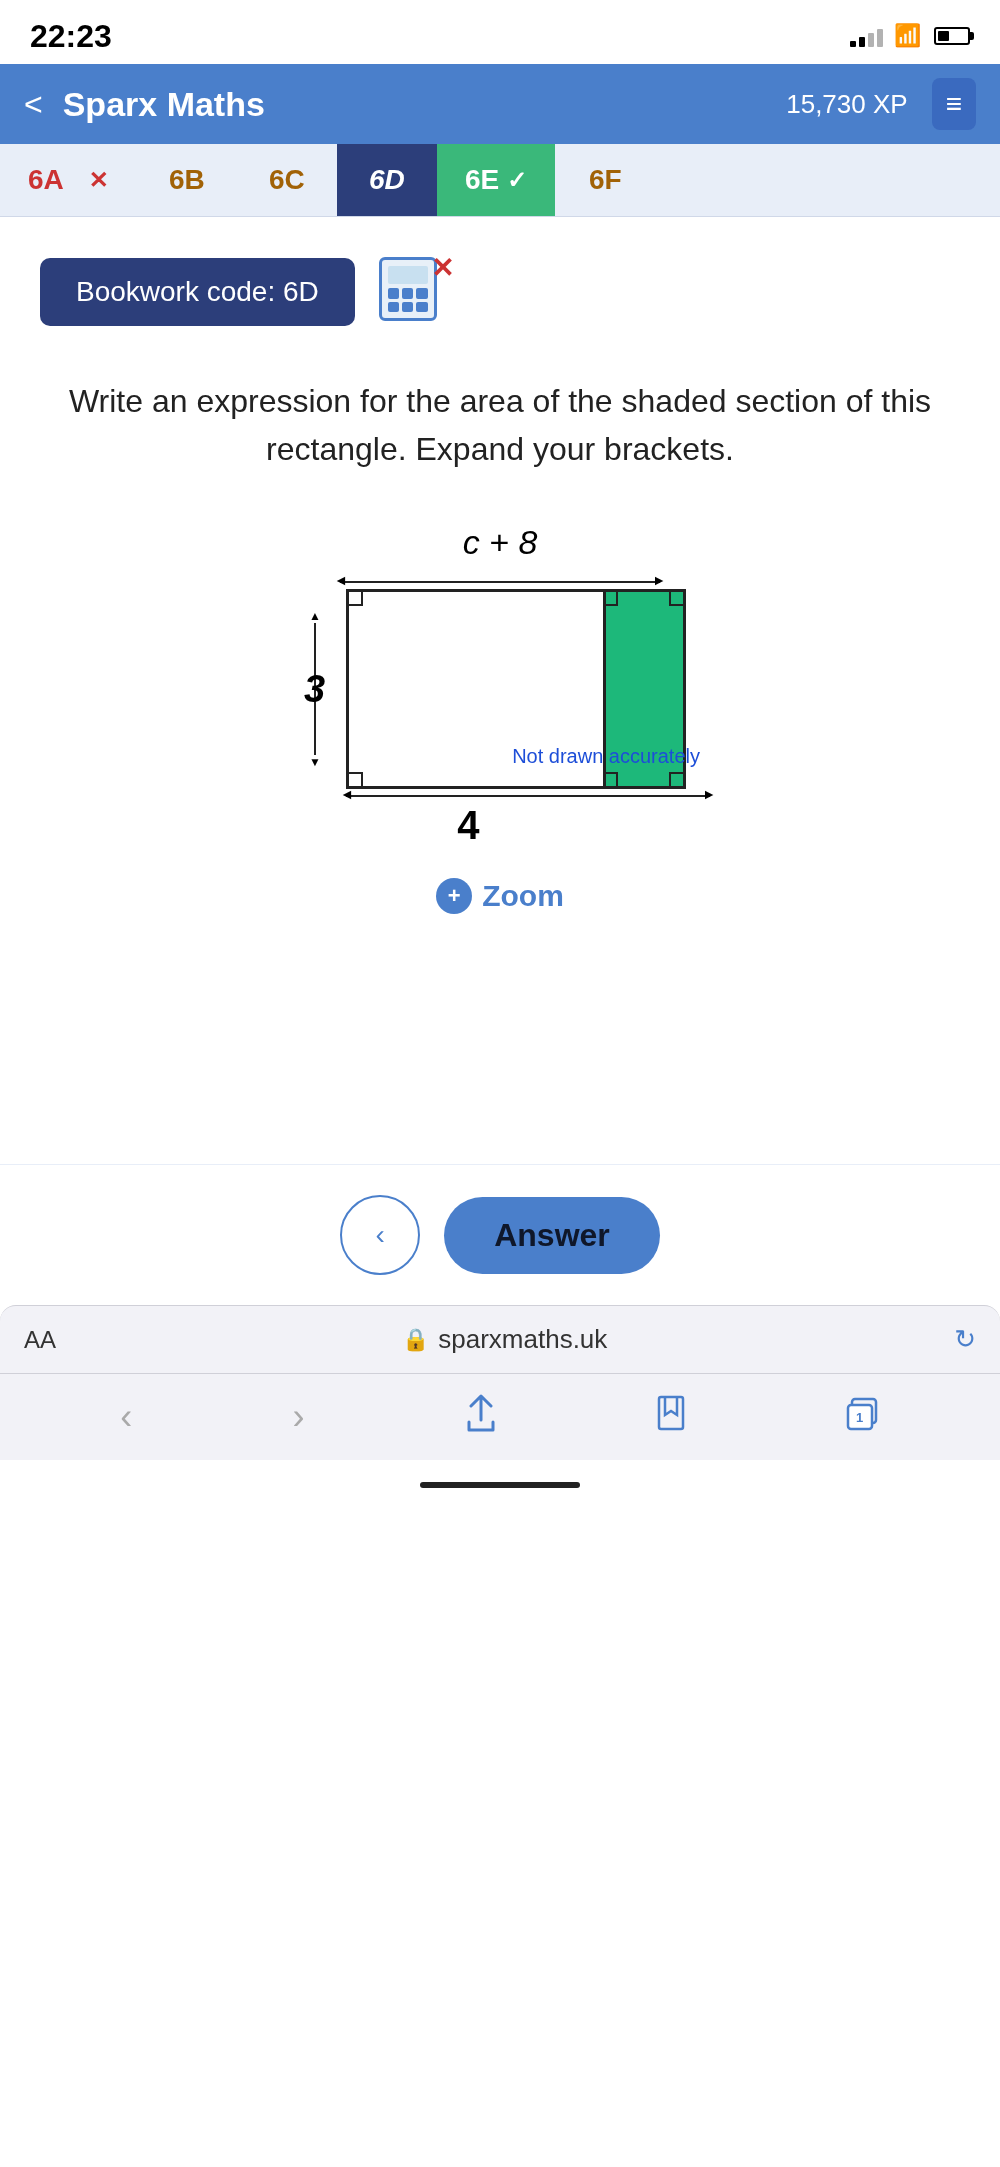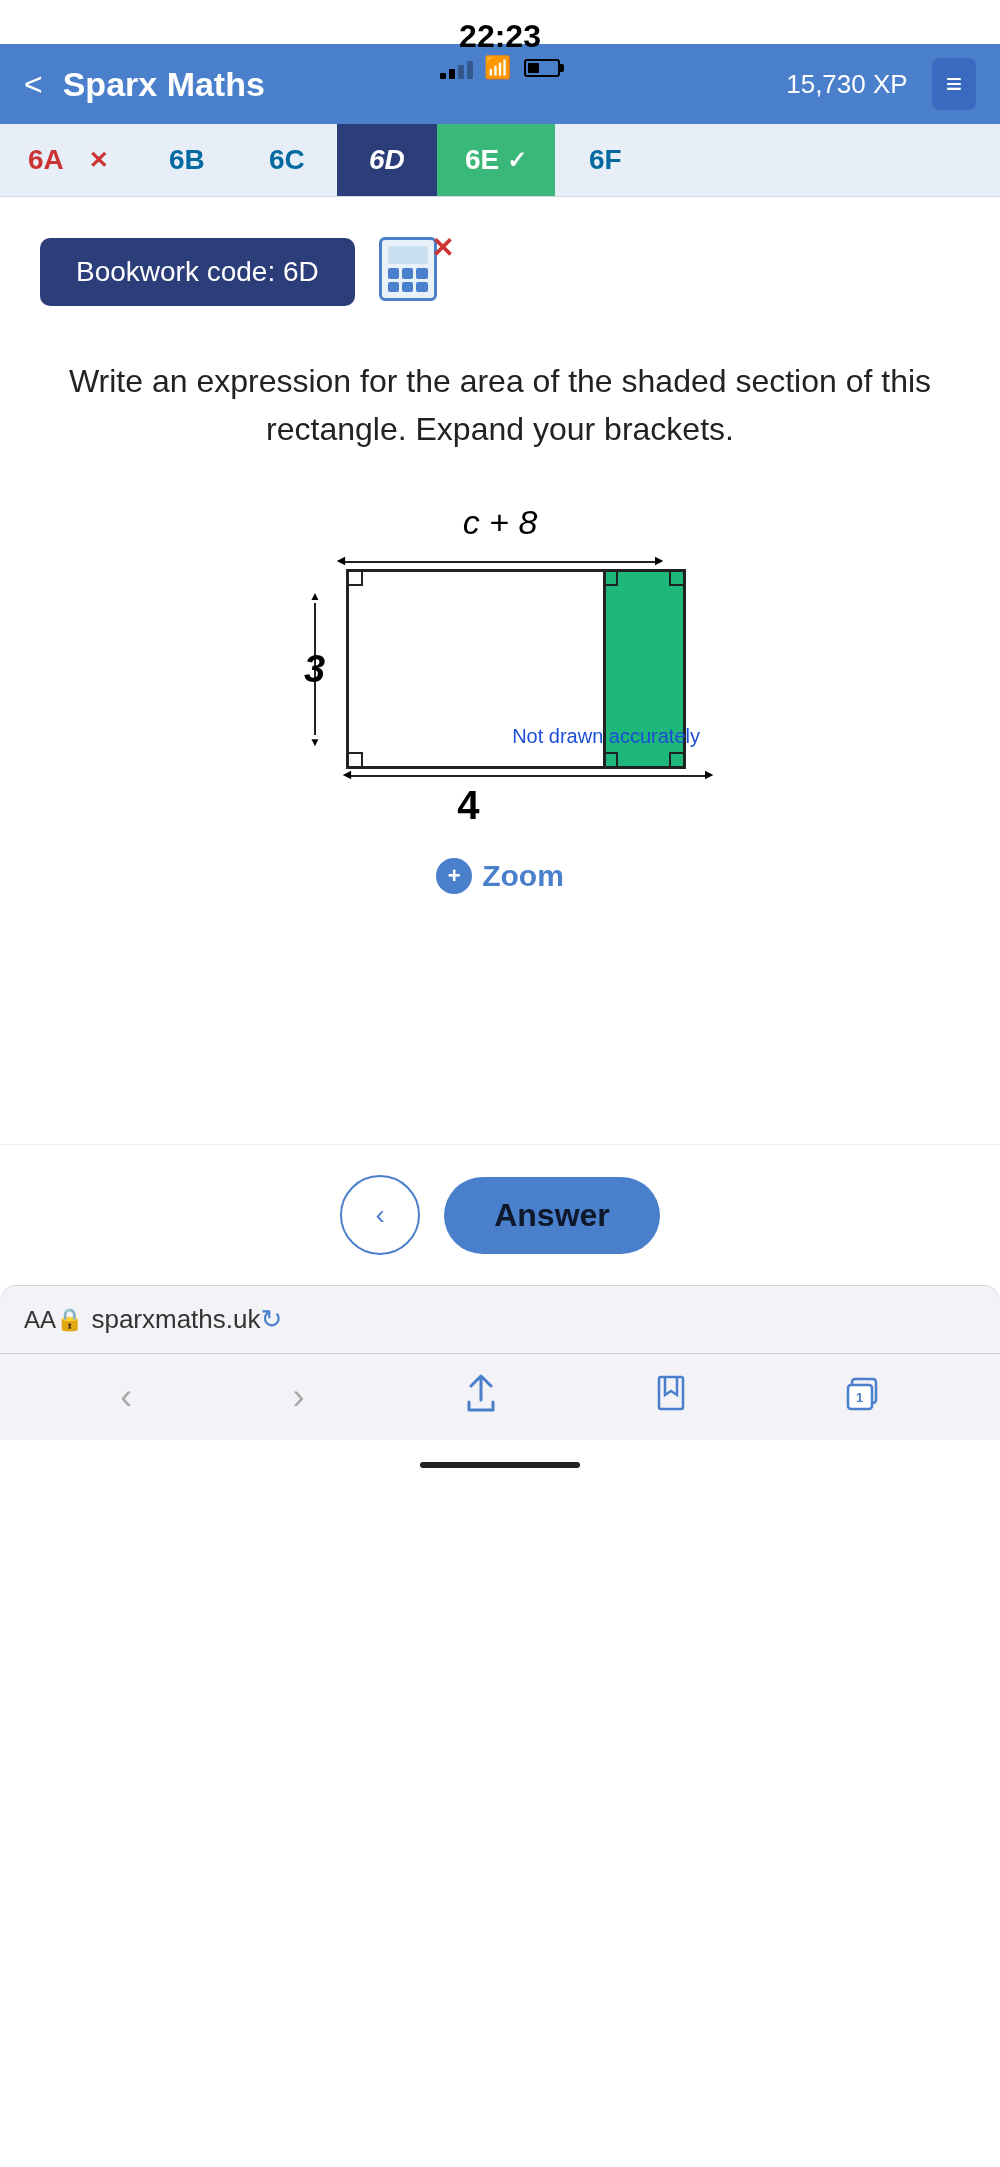--- a/index.html
+++ b/index.html
@@ -12,22 +12,21 @@
       overflow-x: hidden;
     }
 
     
     .status-bar {
       display: flex;
       justify-content: space-between;
       align-items: center;
       padding: 18px 30px 10px 30px;
       background: #fff;
-      height: 44px;
-      flex-direction: column;
+      height: 64px;
     }
     .status-time {
       font-size: 32px;
       font-weight: 700;
       color: #000;
     }
     .status-icons {
       display: flex;
       align-items: center;
       gap: 12px;
@@ -120,21 +119,21 @@
       background: #e8eef8;
       overflow-x: auto;
       scrollbar-width: none;
       border-bottom: 1px solid #d0d8e8;
     }
     .tab-bar::-webkit-scrollbar { display: none; }
     .tab-item {
       padding: 20px 28px;
       font-size: 28px;
       font-weight: 600;
-      color: #0369a1;
+      color: #a16207;
       cursor: pointer;
       white-space: nowrap;
       display: flex;
       align-items: center;
       gap: 8px;
       min-width: 100px;
       justify-content: center;
     }
     .tab-item.active {
       background: #2c3e7a;
@@ -374,20 +373,21 @@
       font-weight: 700;
       cursor: pointer;
     }
 
     
     .browser-bar {
       background: #f2f2f7;
       padding: 18px 24px;
       display: flex;
       align-items: center;
+      justify-content: space-between;
       border-top: 1px solid #d0d0d8;
       border-radius: 16px 16px 0 0;
     }
     .browser-text-size {
       font-size: 24px;
       color: #333;
     }
     .browser-url {
       display: flex;
       align-items: center;

